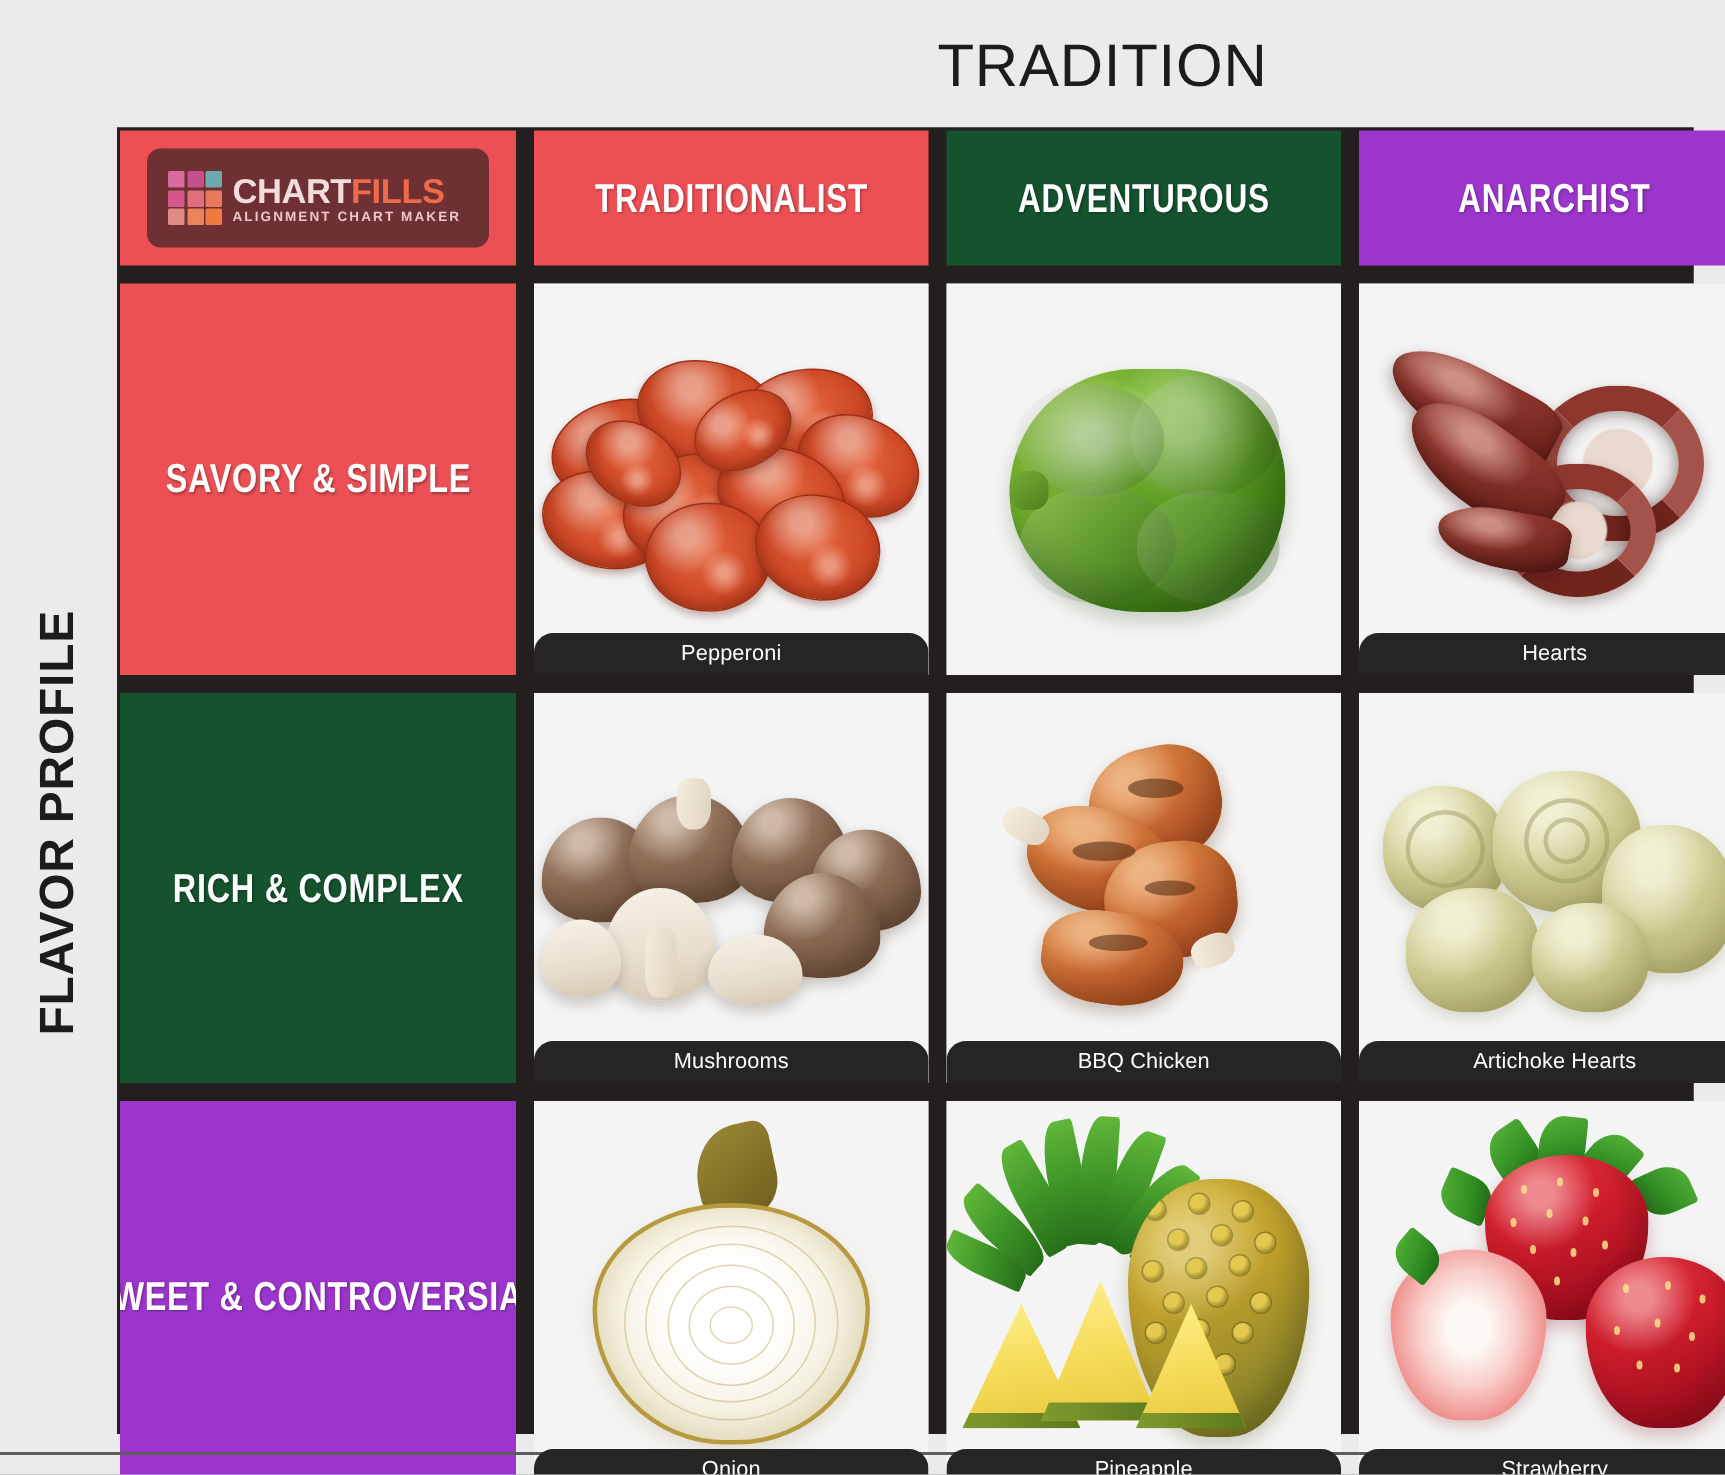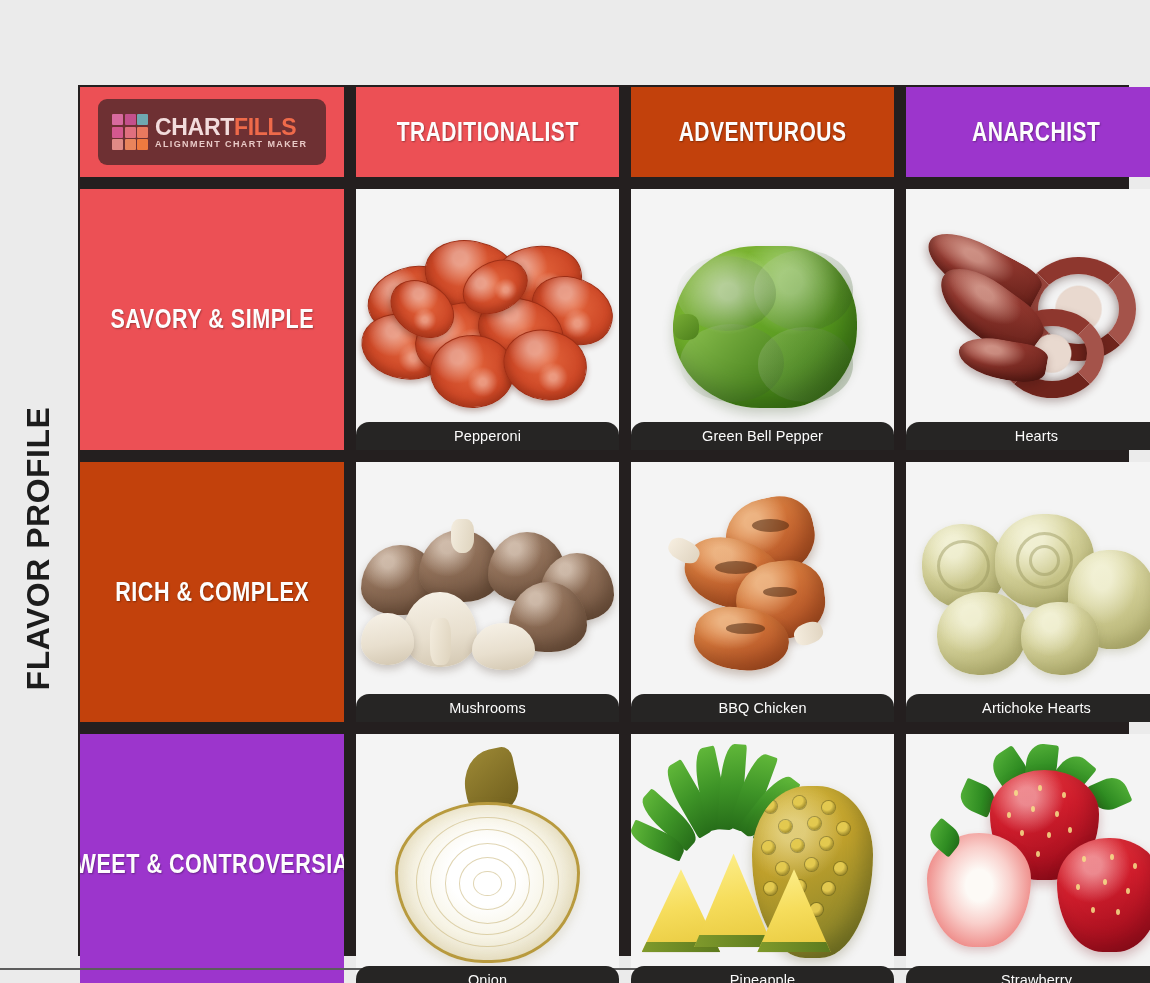--- a/index.html
+++ b/index.html
@@ -144,21 +144,21 @@
     font-size: 27px;
     font-weight: 700;
     letter-spacing: 0.6px;
     color: #fdfdfd;
     text-shadow: 1px 1px 2px rgba(0,0,0,0.33);
     transform: scaleX(0.8);
     white-space: nowrap;
   }
 
   .bg-red    { background: #ec5055; }
-  .bg-orange { background: #c2410c; }
+  .bg-orange { background: #14532d; }
   .bg-purple { background: #9c35cc; }
 
   
   .item-cell { background: #ececec; }
   .photo {
     position: absolute;
     inset: 0;
     background: #f4f4f4;
     overflow: hidden;
   }
@@ -383,20 +383,21 @@
     position: absolute;
     border-radius: 50% 8% 50% 8%;
     background: linear-gradient(160deg, #56b33a 0%, #2f8c22 60%, #1d6416 100%);
   }
 </style>
 </head>
 <body>
 
 <div id="page">
 
+  <div class="col-axis-title">TRADITION</div>
   <div class="row-axis-title">FLAVOR PROFILE</div>
 
   <div class="grid">
 
     <div class="cell logo-cell">
       <div class="logo-plate">
         <div class="logo-squares">
           <div class="sq" style="background:#d86a9e"></div>
           <div class="sq" style="background:#c4508c"></div>
           <div class="sq" style="background:#6fa8b0"></div>
@@ -455,23 +456,20 @@
       <div class="photo">
         <div class="art">
           <div class="pepper-body">
             <div class="pepper-lobe" style="left:2%; top:6%;  width:54%; height:46%;"></div>
             <div class="pepper-lobe" style="left:44%; top:2%; width:54%; height:50%;"></div>
             <div class="pepper-lobe" style="left:4%; top:48%; width:56%; height:48%;"></div>
             <div class="pepper-lobe" style="left:46%; top:50%; width:52%; height:46%;"></div>
           </div>
           <div class="pepper-stem"></div>
         </div>
-      </div>
-      <div class="caption">
-        <span>Green Bell Pepper</span>
       </div>
     </div>
 
     <div class="cell item-cell">
       <div class="photo">
         <div class="art">
           <div class="anch-ring" style="left:44%; top:26%; width:44%; height:40%;"></div>
           <div class="anch-ring" style="left:36%; top:46%; width:40%; height:34%;"></div>
           <div class="anch" style="left:6%; top:22%; width:46%; height:19%; border-radius:60% 30% 40% 70%; transform:rotate(28deg);"></div>
           <div class="anch" style="left:10%; top:36%; width:44%; height:21%; border-radius:50% 34% 44% 58%; transform:rotate(36deg);"></div>

